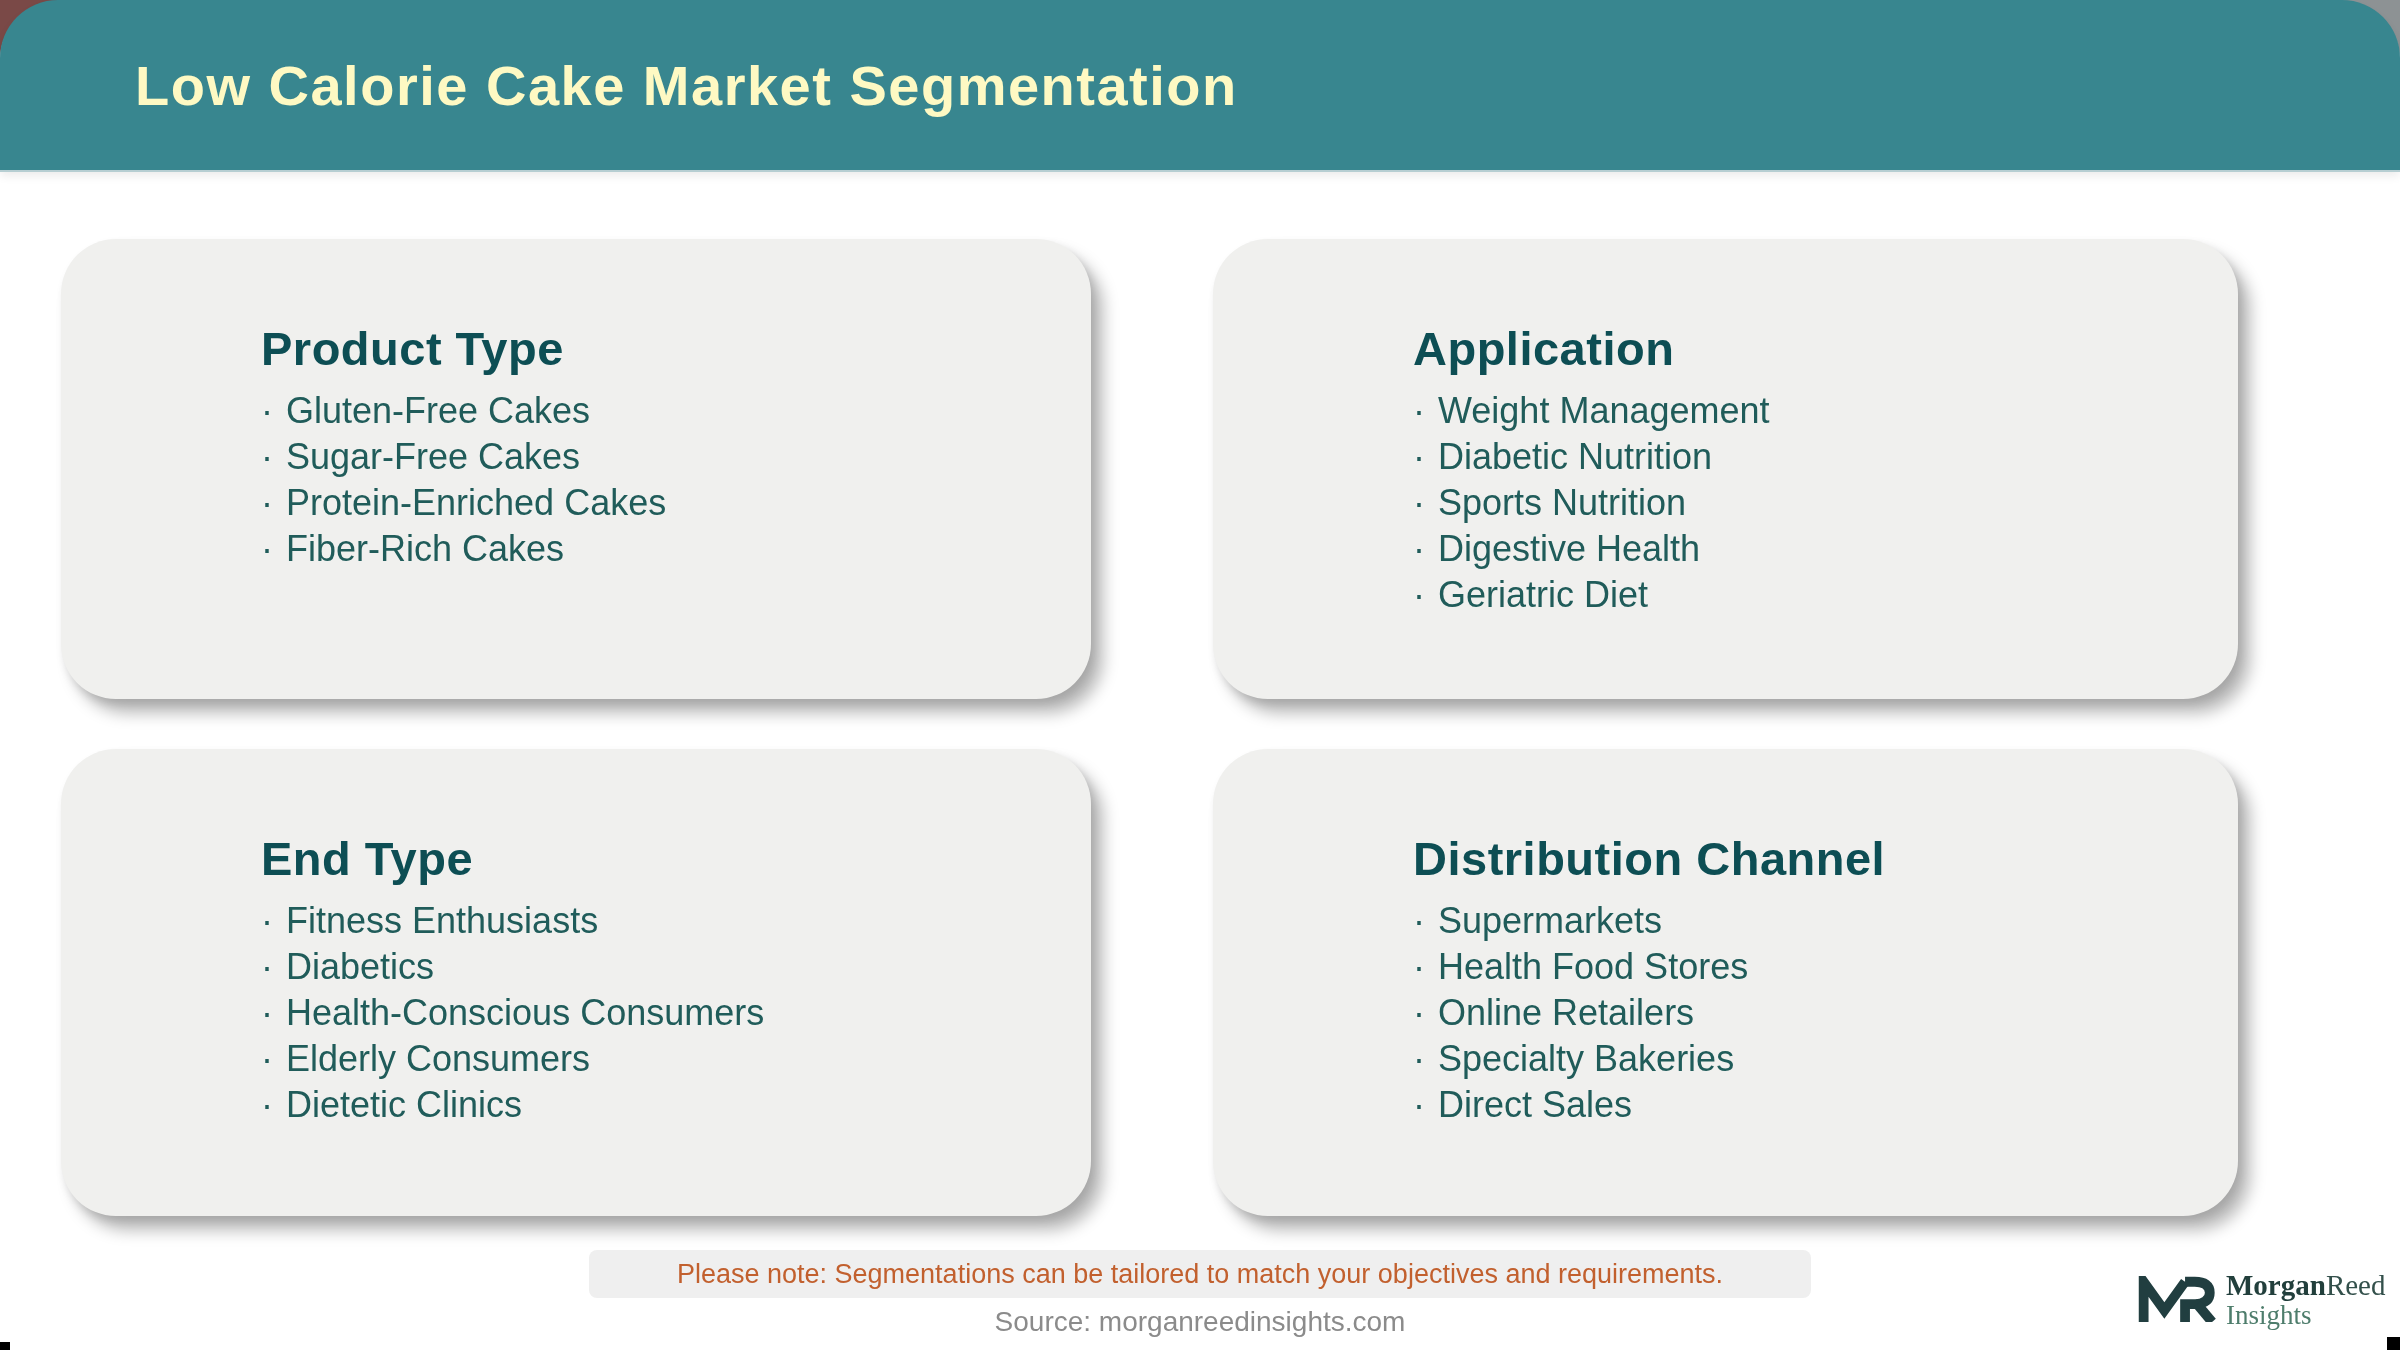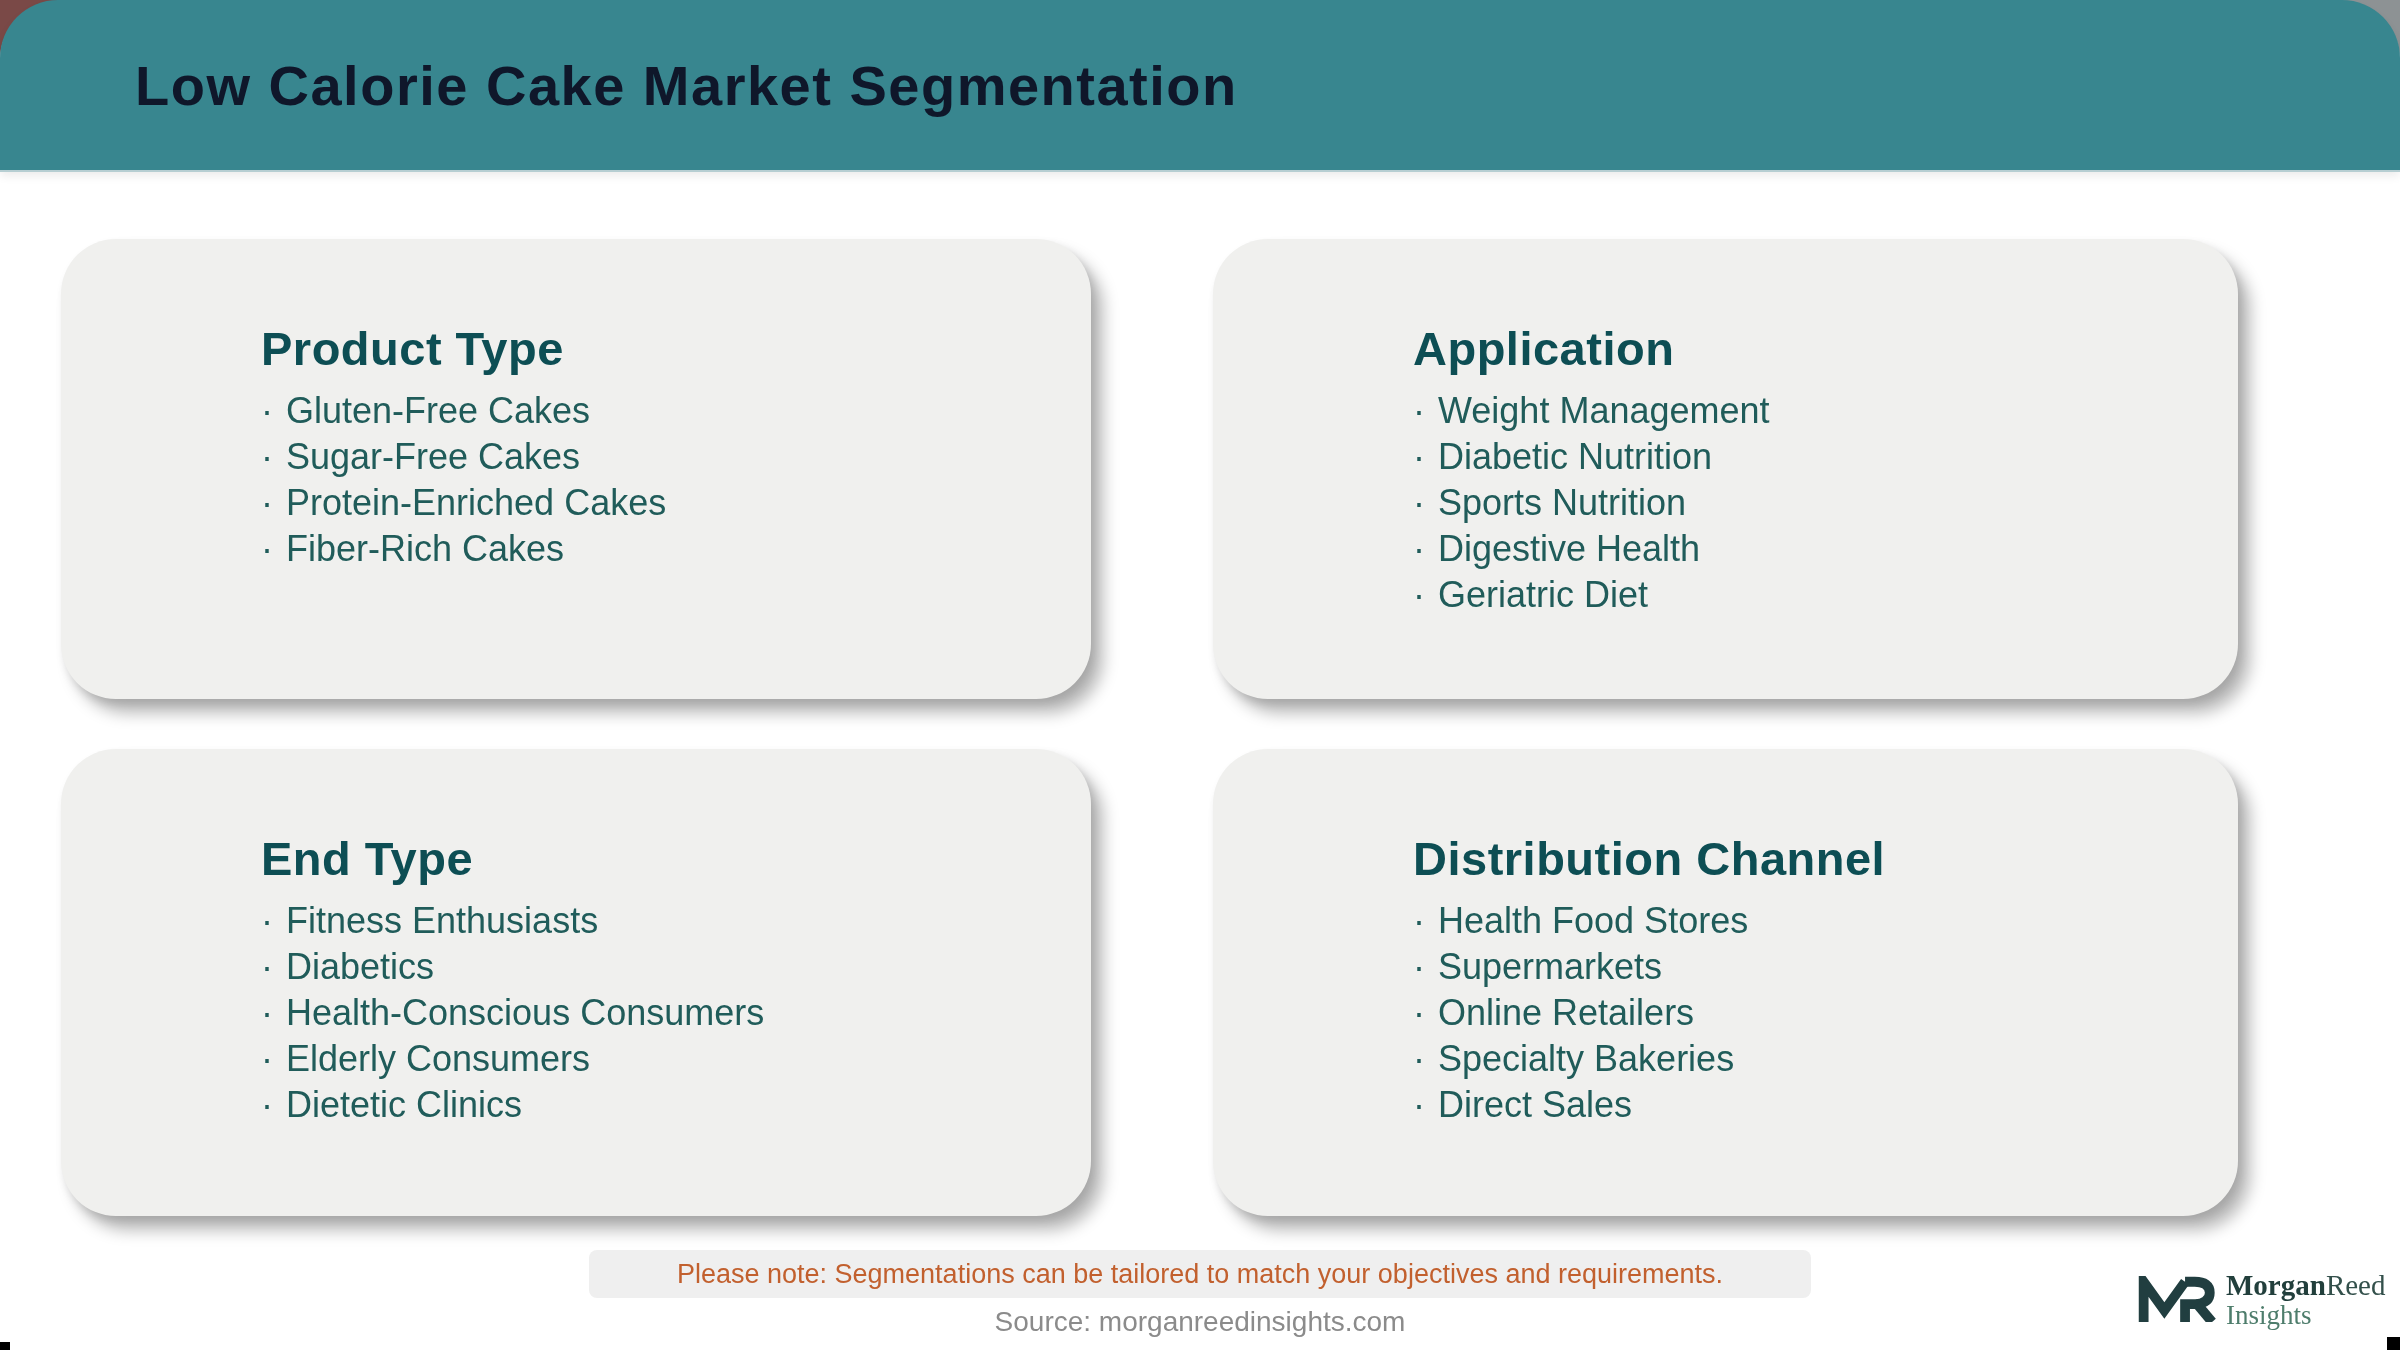--- a/index.html
+++ b/index.html
@@ -11,21 +11,21 @@
   .corner-backer.left{left:0;background:#7a4947;}
   .corner-backer.right{right:0;background:#8d9294;}
 
   .header{
     position:absolute;left:0;top:0;width:2400px;height:170px;
     background:#38868f;border-radius:58px 58px 0 0;
     display:flex;align-items:center;box-sizing:border-box;padding-left:135px;
     box-shadow:0 2px 0 #b6ced2, 0 6px 10px rgba(0,0,0,0.08);
   }
   .header h1{
-    margin:0;font-size:56px;font-weight:bold;color:#0f172a;letter-spacing:1.5px;
+    margin:0;font-size:56px;font-weight:bold;color:#fef9c3;letter-spacing:1.5px;
   }
 
   .card{
     position:absolute;background:#f0f0ee;border-radius:55px;box-sizing:border-box;
     padding:70px 50px 0 200px;
     box-shadow:12px 14px 16px rgba(0,0,0,0.28), 3px 5px 8px rgba(0,0,0,0.10);
   }
   .card-1{left:61px;top:239px;width:1030px;height:460px;}
   .card-2{left:1213px;top:239px;width:1025px;height:460px;}
   .card-3{left:61px;top:749px;width:1030px;height:467px;}
@@ -100,22 +100,22 @@
       <li><span class="bullet">·</span><span>Diabetics</span></li>
       <li><span class="bullet">·</span><span>Health-Conscious Consumers</span></li>
       <li><span class="bullet">·</span><span>Elderly Consumers</span></li>
       <li><span class="bullet">·</span><span>Dietetic Clinics</span></li>
     </ul>
   </section>
 
   <section class="card card-4">
     <h2 class="card-title">Distribution Channel</h2>
     <ul class="card-list">
+      <li><span class="bullet">·</span><span>Supermarkets</span></li>
       <li><span class="bullet">·</span><span>Health Food Stores</span></li>
-      <li><span class="bullet">·</span><span>Supermarkets</span></li>
       <li><span class="bullet">·</span><span>Online Retailers</span></li>
       <li><span class="bullet">·</span><span>Specialty Bakeries</span></li>
       <li><span class="bullet">·</span><span>Direct Sales</span></li>
     </ul>
   </section>
 
   <div class="note-bar">
     <span>Please note: Segmentations can be tailored to match your objectives and requirements.</span>
   </div>
 

